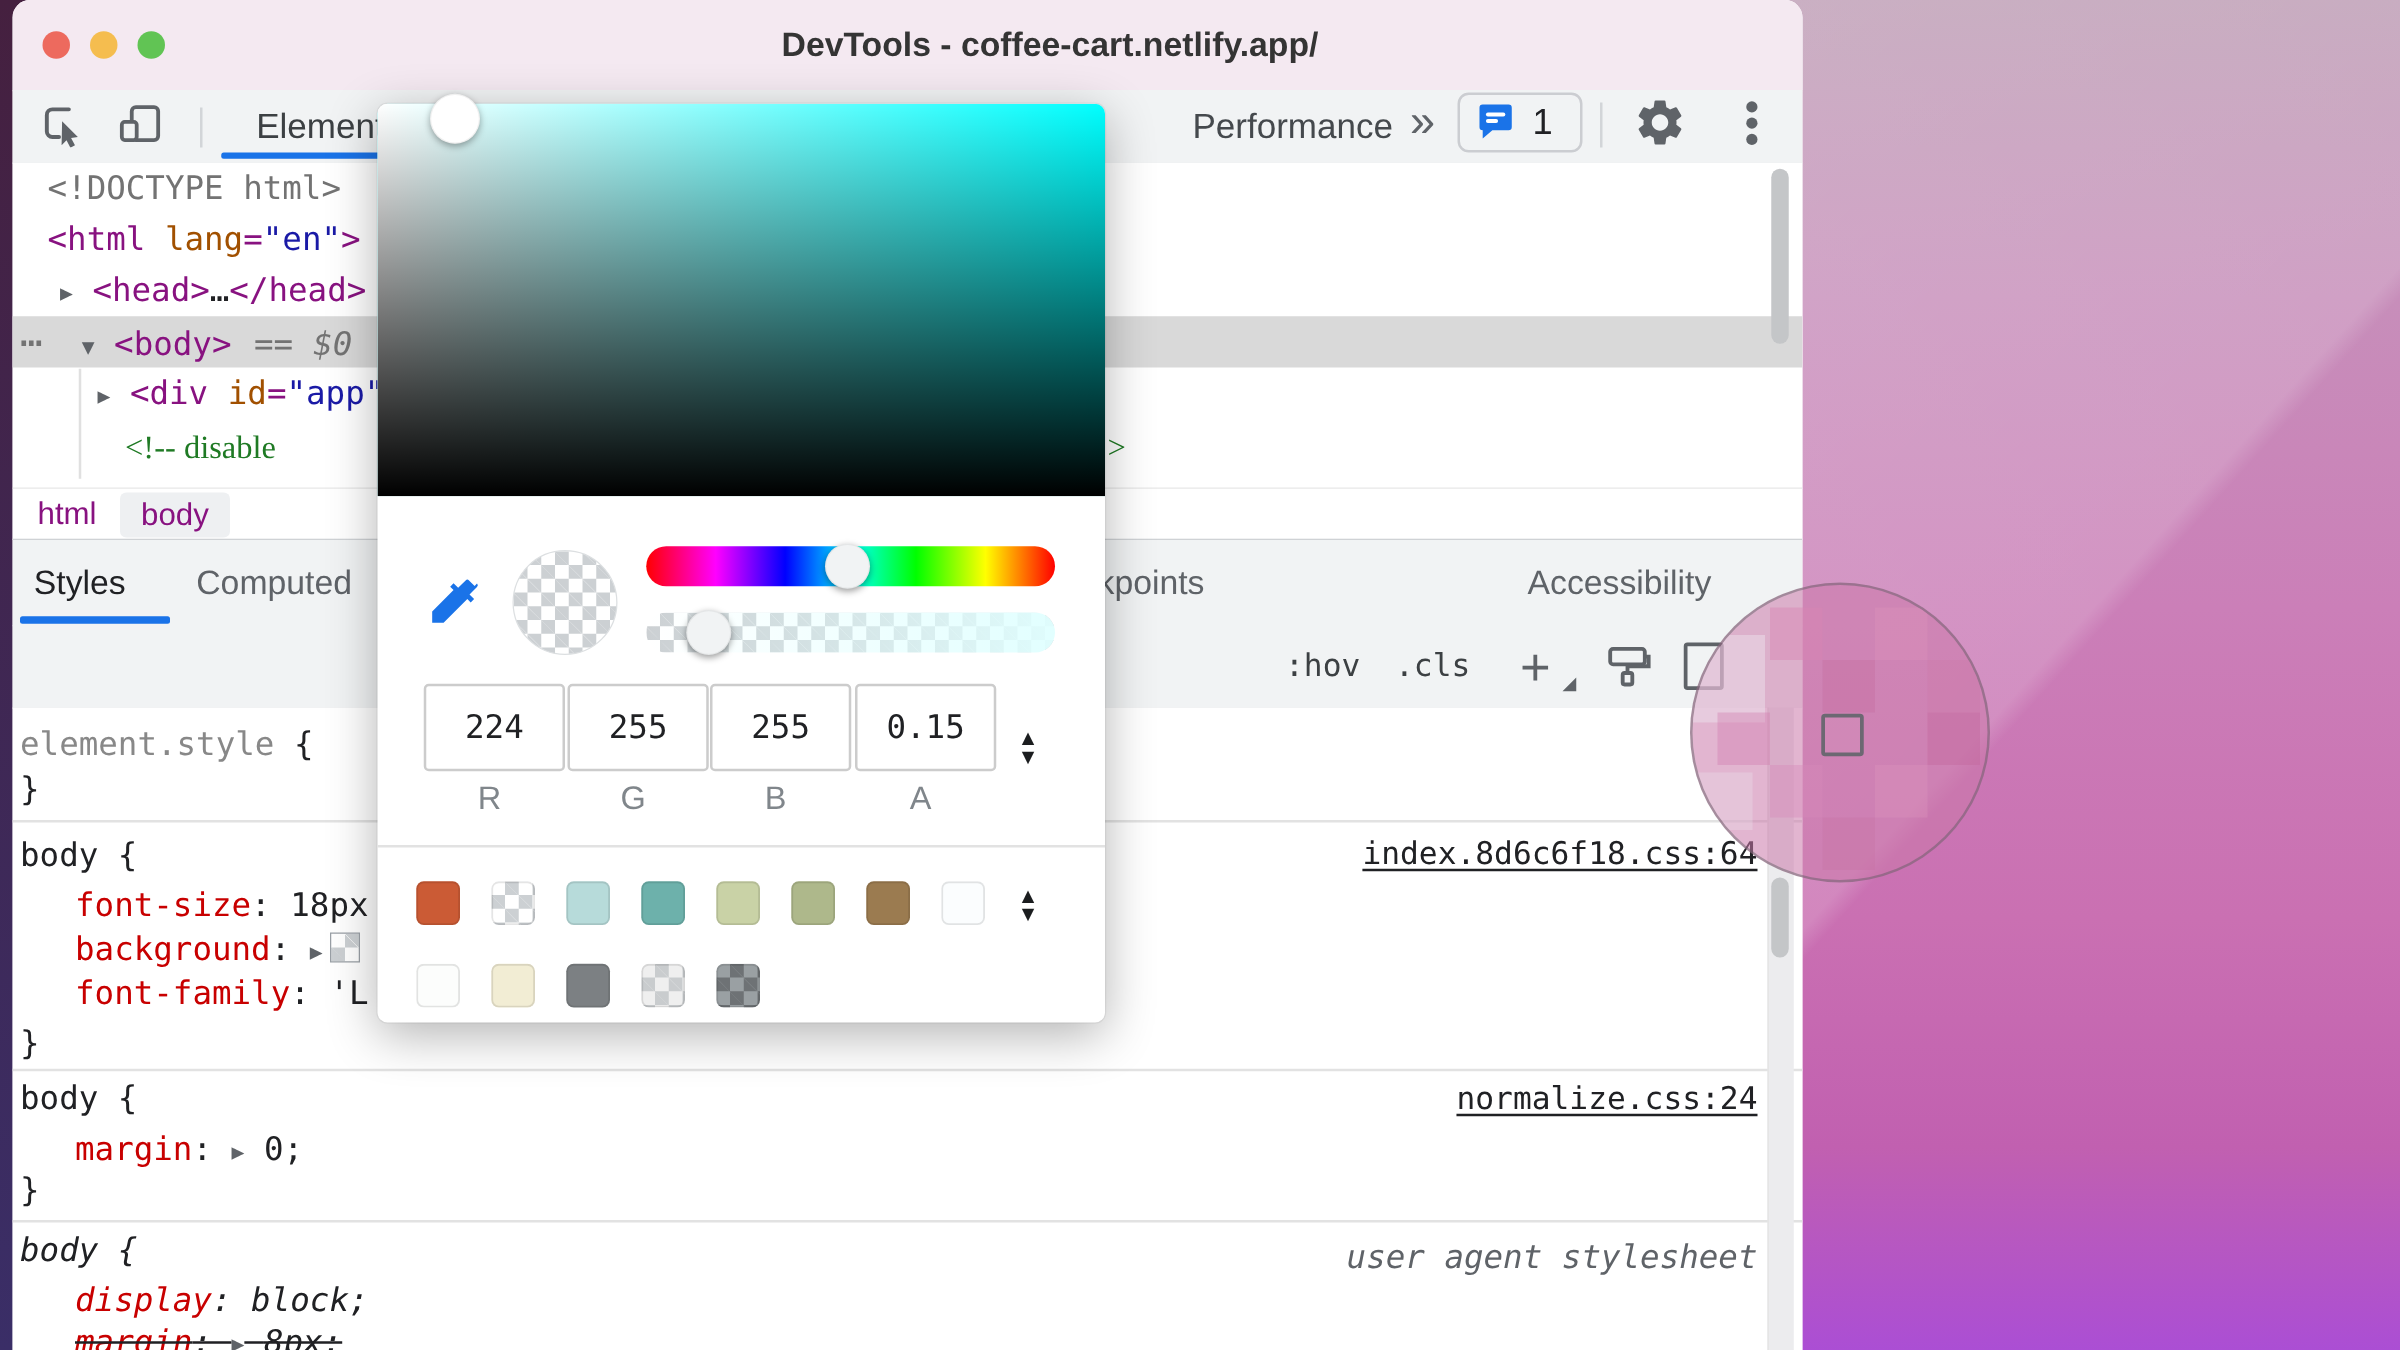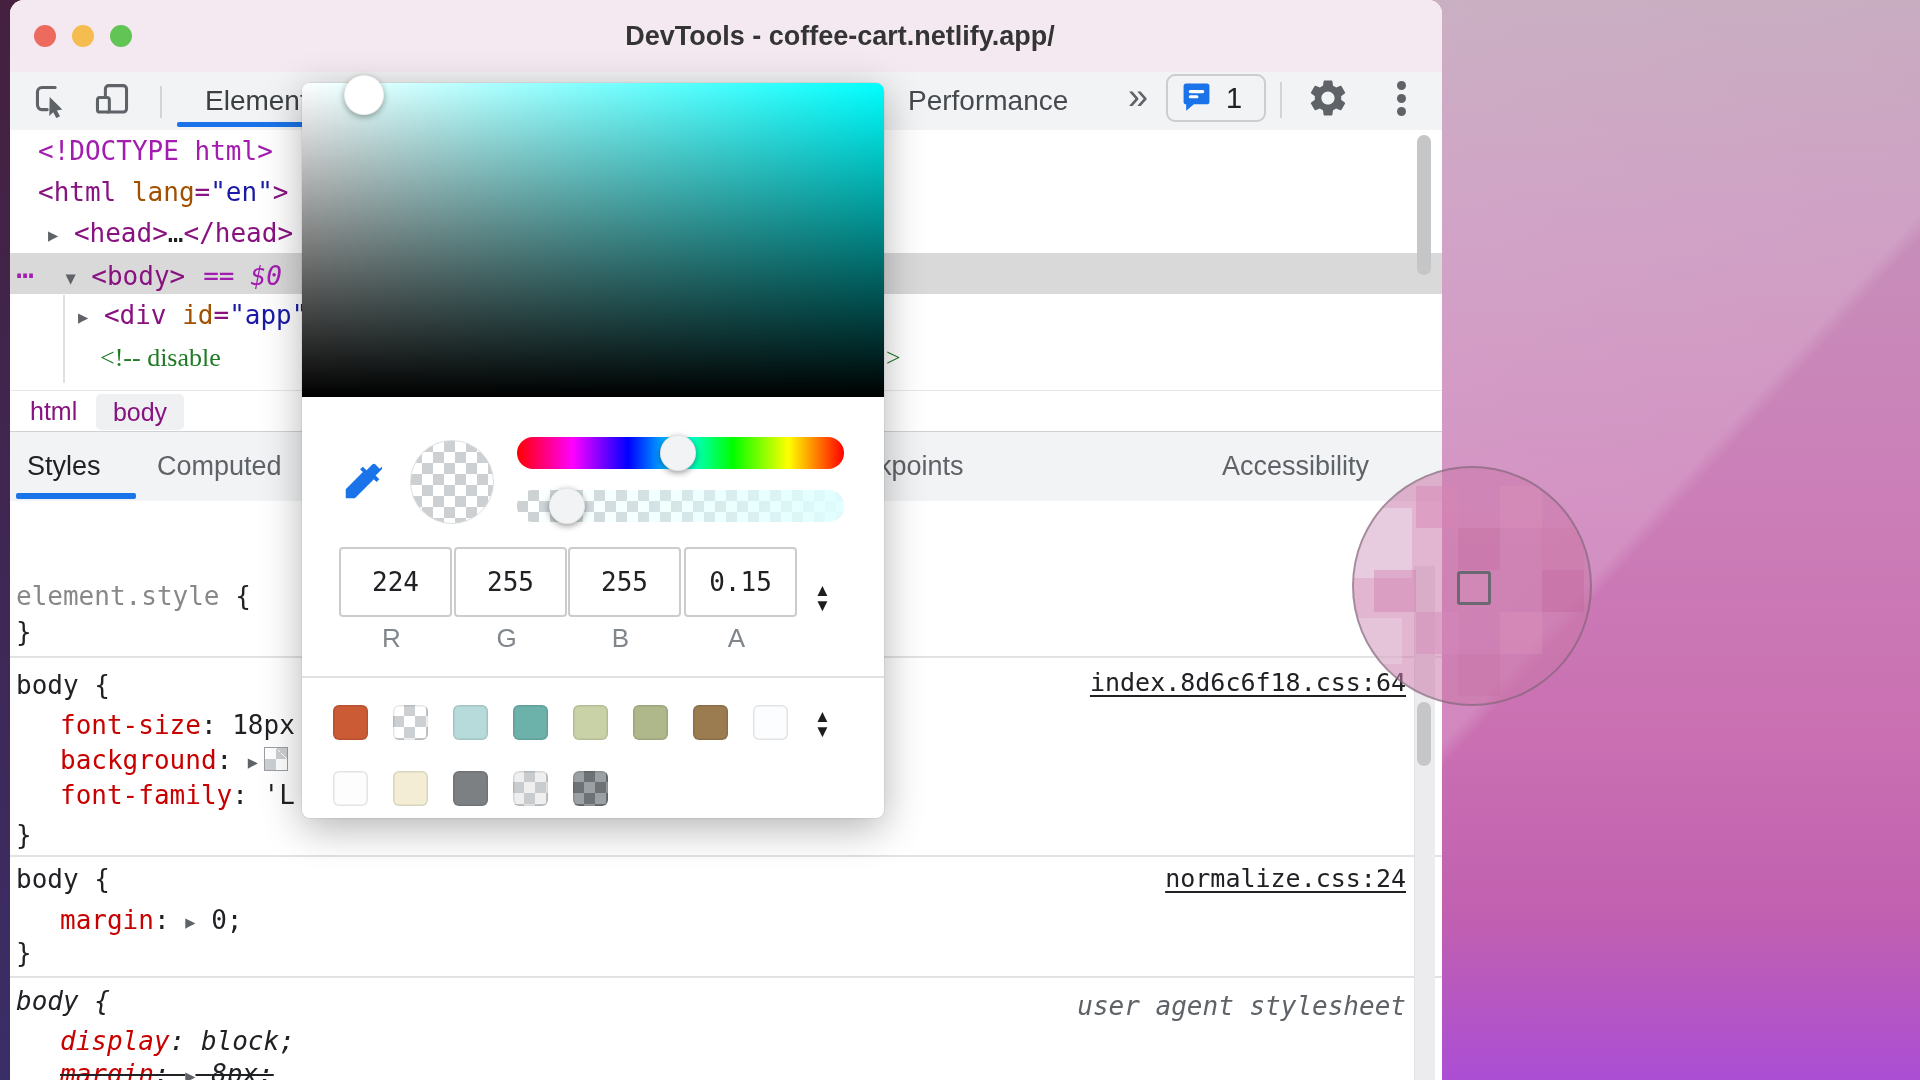--- a/index.html
+++ b/index.html
@@ -20,21 +20,21 @@
   .wtitle{left:0;right:0;top:21px;text-align:center;font-size:27px;font-weight:bold;color:#343434;}
   .toolbar{left:0;top:72px;width:1432px;height:58px;background:var(--toolbar_bg);border-bottom:1.5px solid #d2d5d8;}
   .sep{width:2px;background:#d2d5d8;}
   .tabtxt{font-size:28px;color:#45494d;height:40px;line-height:40px;}
   .blueline{background:var(--accent);height:5px;border-radius:2px;}
   .chat-btn{left:1156px;top:74px;width:96px;height:44px;border:2px solid #cbcdd1;border-radius:9px;background:transparent;}
   .dots span{display:block;width:9px;height:9px;border-radius:50%;background:#5f6368;margin:4px 0;}
   
   .cl{position:absolute;height:41px;line-height:41px;font-family:"DejaVu Sans Mono",monospace;font-size:26px;color:#202124;white-space:pre;}
   .tag{color:var(--tag);} .an{color:var(--attr_name);} .av{color:var(--attr_value);}
-  .gray{color:#a21caf;text-align:center;} .cmt{color:var(--comment);font-family:Liberation Serif, serif;}
+  .gray{color:#737373;text-align:center;} .cmt{color:var(--comment);font-family:Liberation Serif, serif;}
   .selrow{left:0;top:253px;width:1432px;height:41px;background:var(--selection_row);}
   .tri{color:#5f6368;font-size:17px;display:inline-block;vertical-align:1px;}
   .dollar{font-style:italic;}
   .guide{width:2px;background:#e0e0e0;}
   
   .crumbbar{left:0;top:390px;width:1432px;height:41px;background:#fff;border-top:1px solid #e8e8e8;}
   .crumb{font-size:25px;color:var(--tag);height:41px;line-height:41px;}
   .crumb-chip{left:86px;top:394px;width:88px;height:36px;background:#eef0f2;border-radius:5px;text-align:center;line-height:36px;font-size:25px;color:var(--tag);}
   
   .stabbar{left:0;top:431px;width:1432px;height:69px;background:var(--toolbar_bg);border-top:1.5px solid #cfd2d5;}
@@ -120,21 +120,21 @@
     </div>
     <div class="abs" style="left:82px;top:9px;">
       <svg viewBox="0 0 30 28" width="40" height="37">
           <rect x="10" y="3.5" width="16" height="20" rx="2.5" fill="none" stroke="#5f6368" stroke-width="2.3"></rect>
           <rect x="4" y="12.5" width="9" height="11" rx="1.8" fill="#f1f3f4" stroke="#5f6368" stroke-width="2.3"></rect>
         </svg>
     </div>
     <div class="abs sep" style="left:150px;top:14px;height:32px;"></div>
     <div class="abs tabtxt" style="left:195px;top:9px;color:#3c4043;">Elements</div>
     <div class="abs blueline" style="left:167px;top:50px;width:160px;"></div>
-    <div class="abs tabtxt" style="left:898px;top:9px;">Performance</div>
+    <div class="abs tabtxt" style="left:944px;top:9px;">Performance</div>
     <div class="abs" style="left:1118px;top:4px;font-size:36px;color:#5f6368;">»</div>
   </div>
   <div class="abs chat-btn">
     <div class="abs" style="left:12px;top:5px;">
       <svg viewBox="0 0 24 24" width="33" height="31">
           <path fill="#1a73e8" d="M4 2h16a2 2 0 0 1 2 2v12a2 2 0 0 1-2 2H10l-6 5v-5H4a2 2 0 0 1-2-2V4a2 2 0 0 1 2-2z"></path>
           <rect x="6" y="7" width="12" height="2.4" rx="1.2" fill="#fff"></rect>
           <rect x="6" y="11" width="7.5" height="2.4" rx="1.2" fill="#fff"></rect>
         </svg>
     </div>
@@ -170,20 +170,35 @@
   <div class="abs crumb-chip">body</div>
 
   <div class="abs stabbar">
     <div class="abs stab sel" style="left:17px;">Styles</div>
     <div class="abs stab" style="left:147px;">Computed</div>
     <div class="abs stab" style="left:868px;">kpoints</div>
     <div class="abs stab" style="left:1212px;">Accessibility</div>
   </div>
   <div class="abs blueline" style="left:6px;top:493px;width:120px;height:6px;"></div>
 
+  <div class="abs filterrow">
+    <input class="abs filterinput" placeholder="Filter" style="">
+    <div class="abs pseudo" style="left:1018px;">:hov</div>
+    <div class="abs pseudo" style="left:1106px;">.cls</div>
+    <div class="abs plus" style="left:1206px;top:6px;">+</div>
+    <div class="abs cornertri" style="left:1240px;top:42px;"></div>
+    <div class="abs" style="left:1272px;top:13px;">
+      <svg viewBox="0 0 26 26" width="40" height="40">
+          <rect x="4" y="4" width="18" height="8" rx="1.5" fill="none" stroke="#5f6368" stroke-width="2"></rect>
+          <path d="M22 8h2v5H13v3.5" fill="none" stroke="#5f6368" stroke-width="2"></path>
+          <rect x="10.5" y="16.5" width="5" height="6" rx="1" fill="none" stroke="#5f6368" stroke-width="2"></rect>
+        </svg>
+    </div>
+    <div class="abs recticon" style="left:1337px;top:14px;"></div>
+  </div>
 
   <div class="abs" style="left:0;top:566px;width:1432px;height:524px;background:#fff;">
 
     <div class="sl" style="left:6px;top:13px;"><span class="esel">element.style</span><span> {</span></div>
     <div class="sl" style="left:6px;top:49px;">}</div>
     <div class="abs hr" style="top:90px;"></div>
 
     <div class="sl" style="left:6px;top:102px;"><span>body</span><span> {</span></div>
     <div class="css-link" style="top:99px;">index.8d6c6f18.css:64</div>
     <div class="sl" style="left:50px;top:142px;"><span class="prop">font-size</span><span>: </span><span>18px</span></div>

